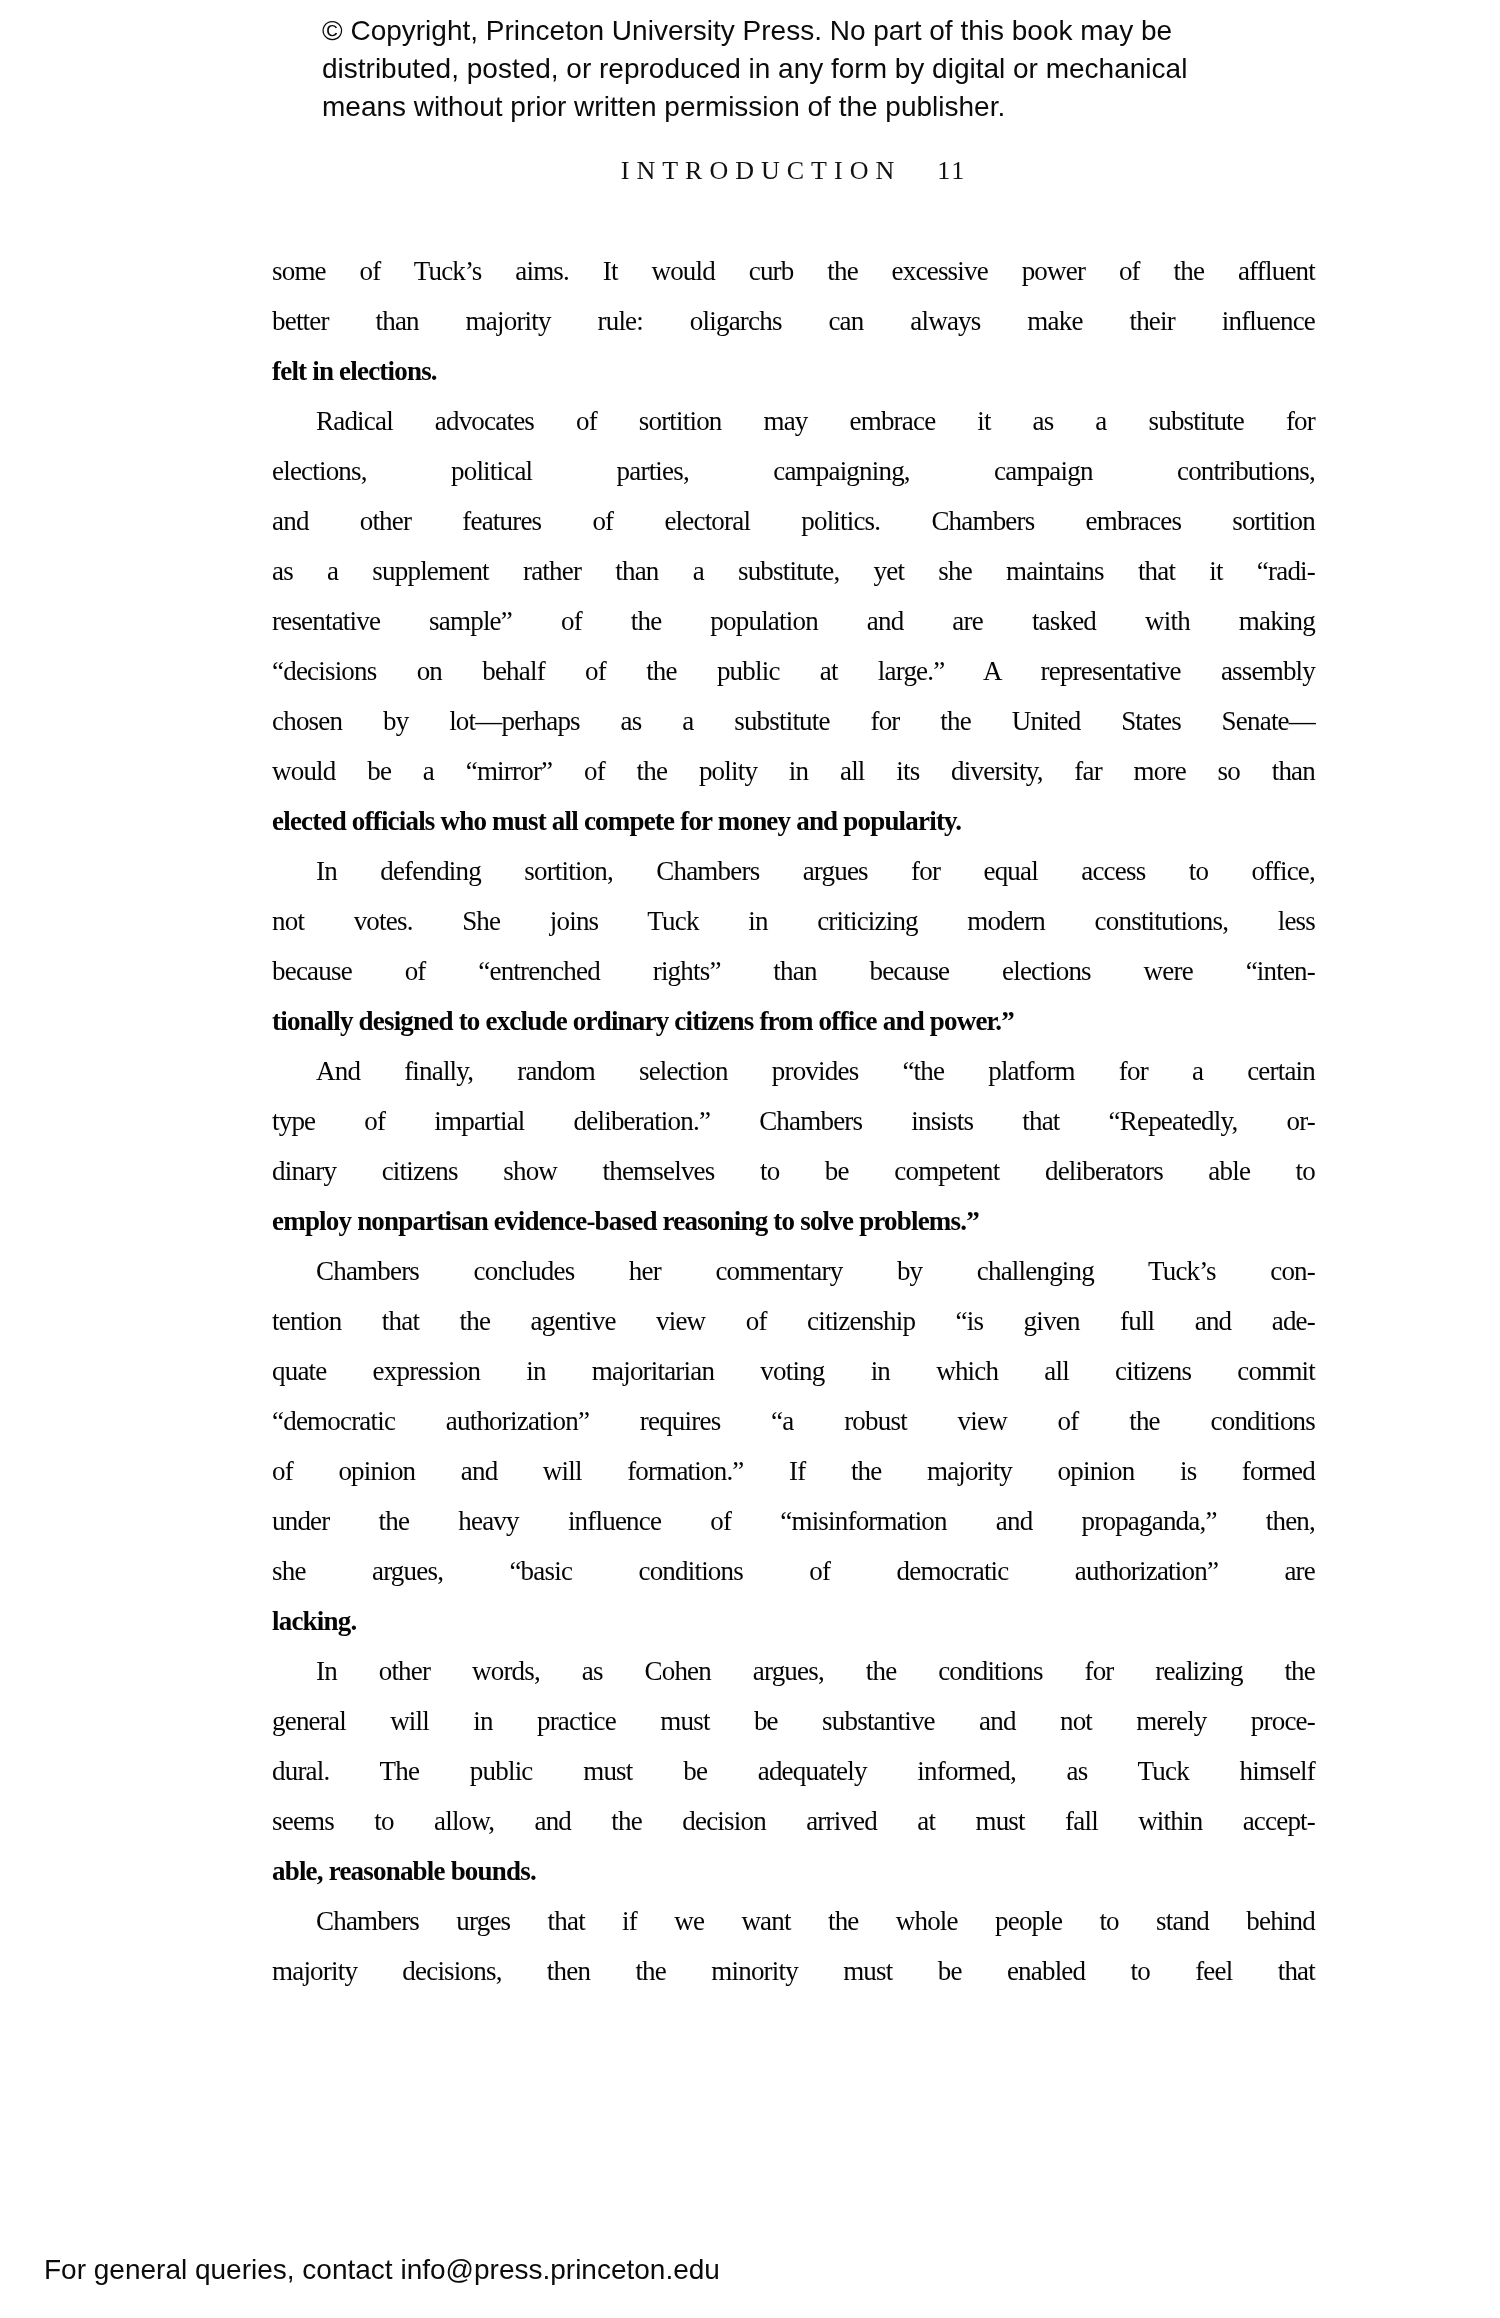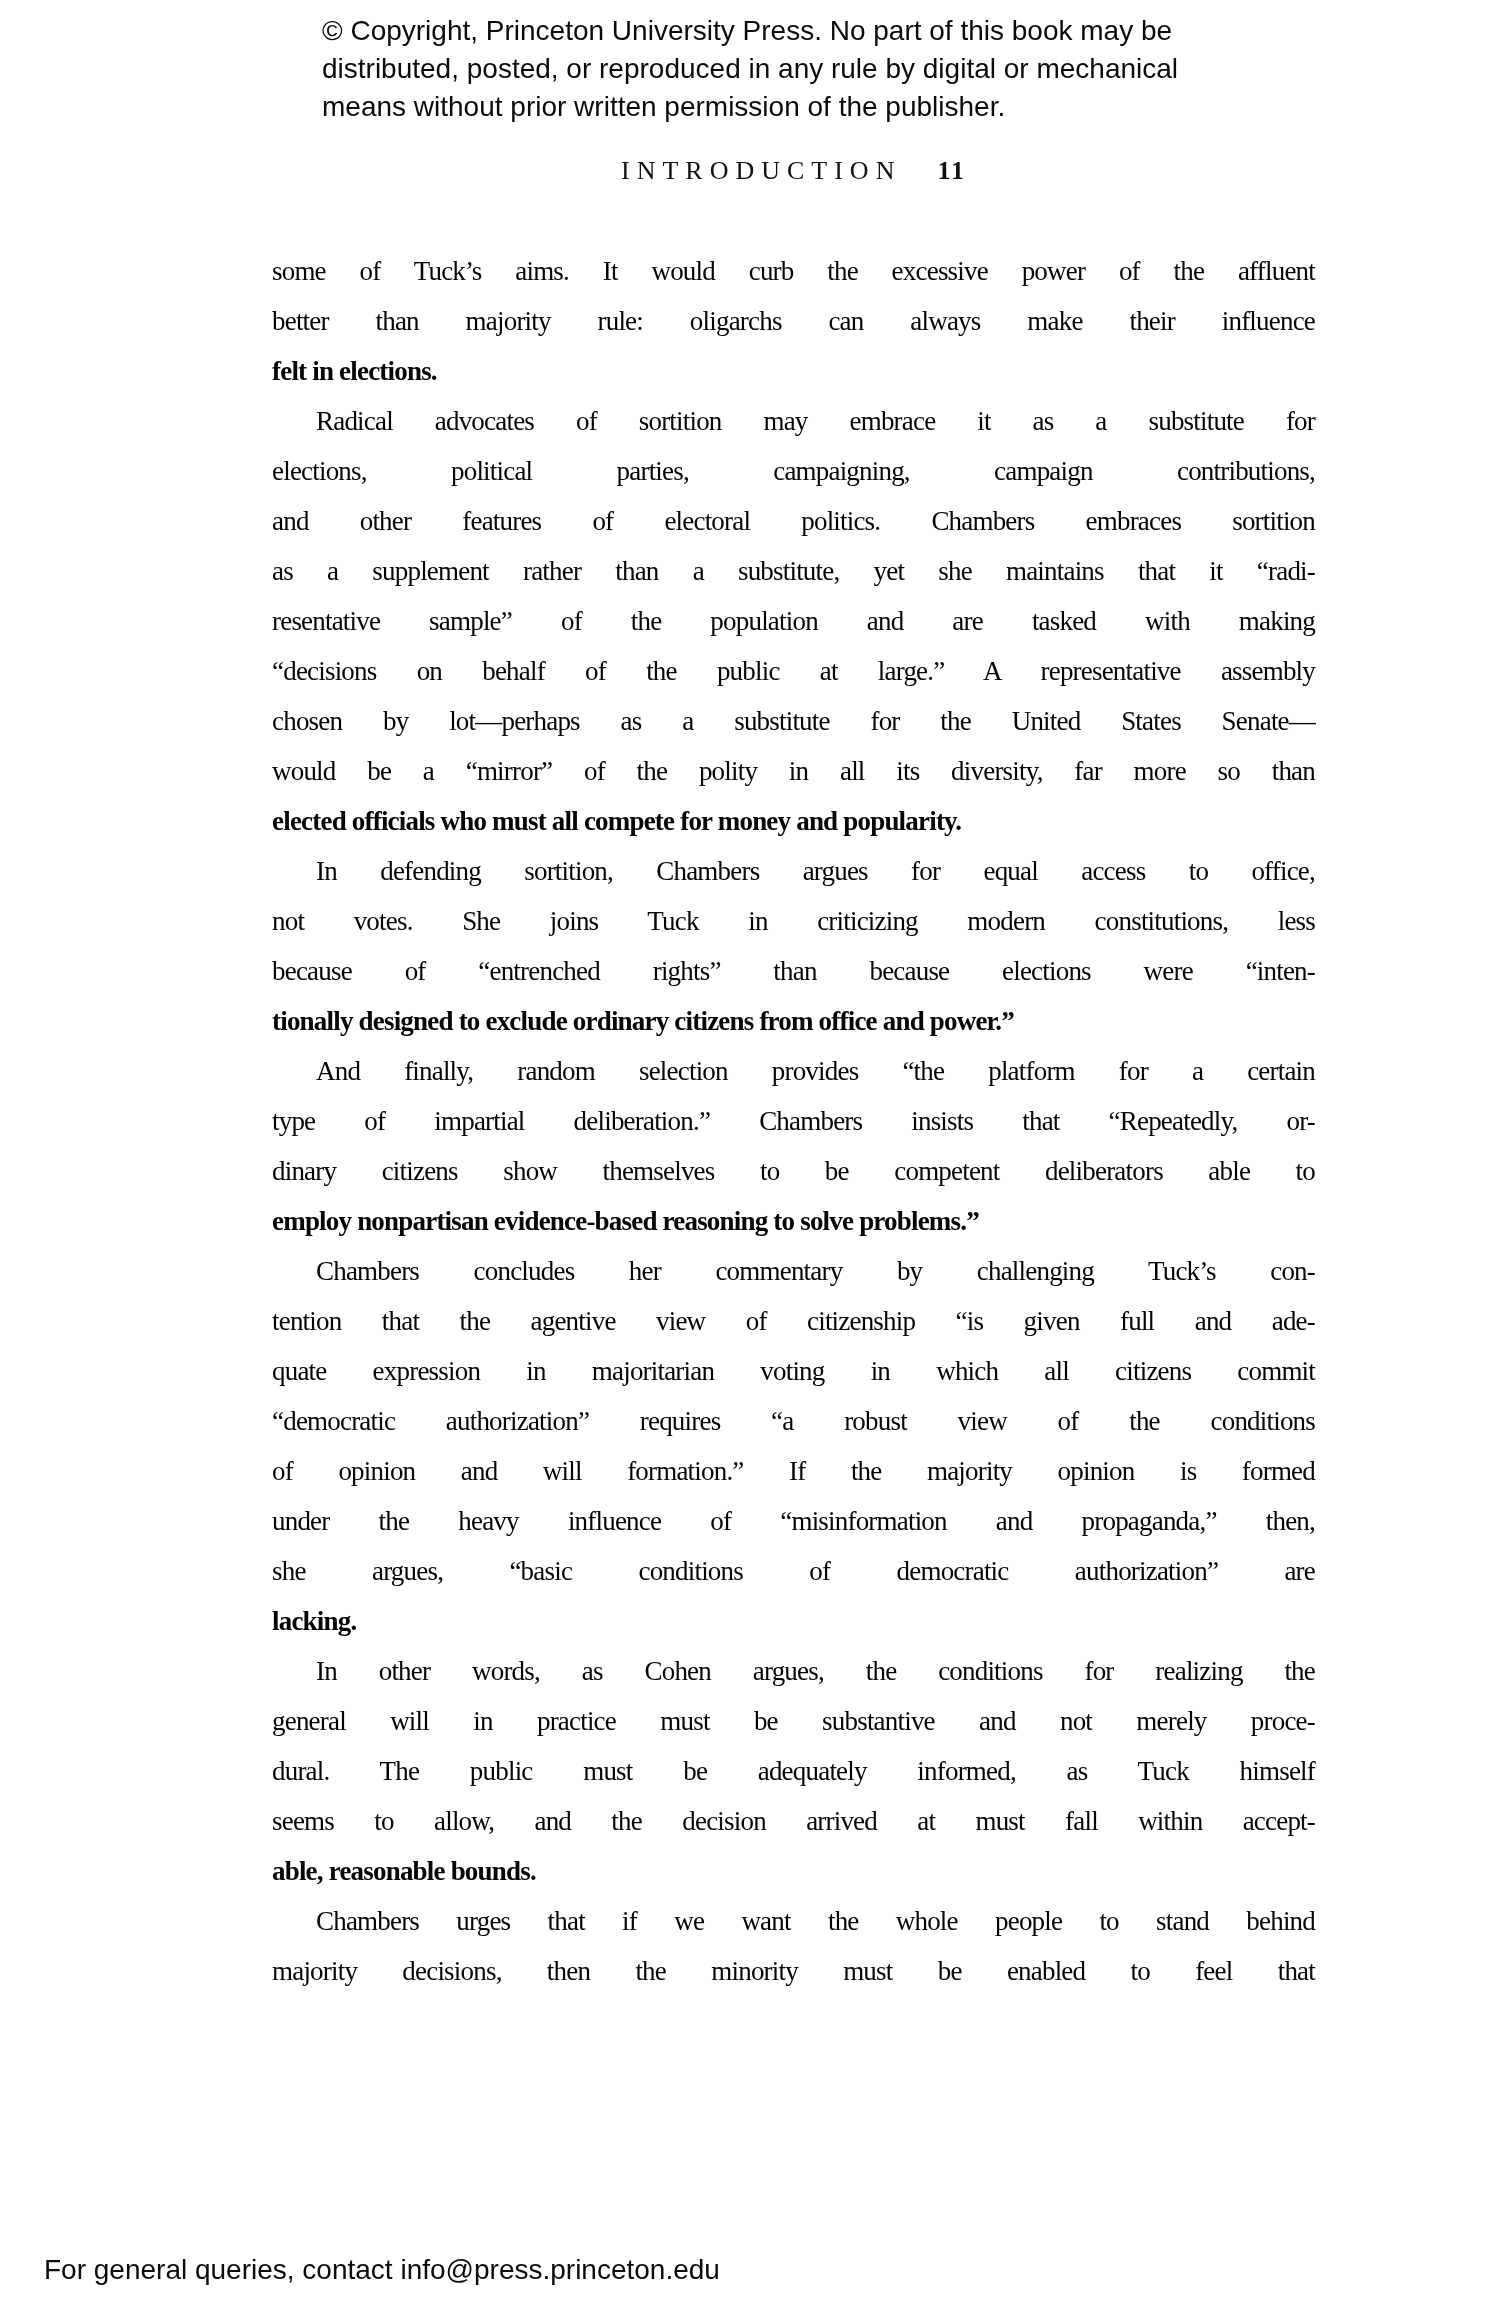--- a/index.html
+++ b/index.html
@@ -27,21 +27,21 @@
   .runhead {
     position: absolute;
     left: 228px;
     top: 156px;
     width: 1043px;
     text-align: center;
     font-size: 26px;
     color: #111111;
   }
   .runhead .title { letter-spacing: 7px; }
-  .runhead .pagenum { margin-left: 36px; letter-spacing: 2px; font-weight: bold; }
+  .runhead .pagenum { margin-left: 36px; letter-spacing: 2px; }
   .bodytext {
     position: absolute;
     left: 228px;
     top: 246px;
     width: 1043px;
     font-size: 27px;
     line-height: 50px;
     letter-spacing: -0.8px;
     word-spacing: -3px;
     color: #050505;
@@ -65,21 +65,21 @@
     color: #0b0b0b;
   }
 </style>
 </head>
 <body>
 
 <div class="page">
 
   <div class="copyright">
     <div>© Copyright, Princeton University Press. No part of this book may be</div>
-    <div>distributed, posted, or reproduced in any rule by digital or mechanical</div>
+    <div>distributed, posted, or reproduced in any form by digital or mechanical</div>
     <div>means without prior written permission of the publisher.</div>
   </div>
 
   <div class="runhead">
     <span class="title">INTRODUCTION</span><span class="pagenum">11</span>
   </div>
 
   <div class="bodytext">
     <div class="bl">some of Tuck’s aims. It would curb the excessive power of the affluent</div>
     <div class="bl">better than majority rule: oligarchs can always make their influence</div>

